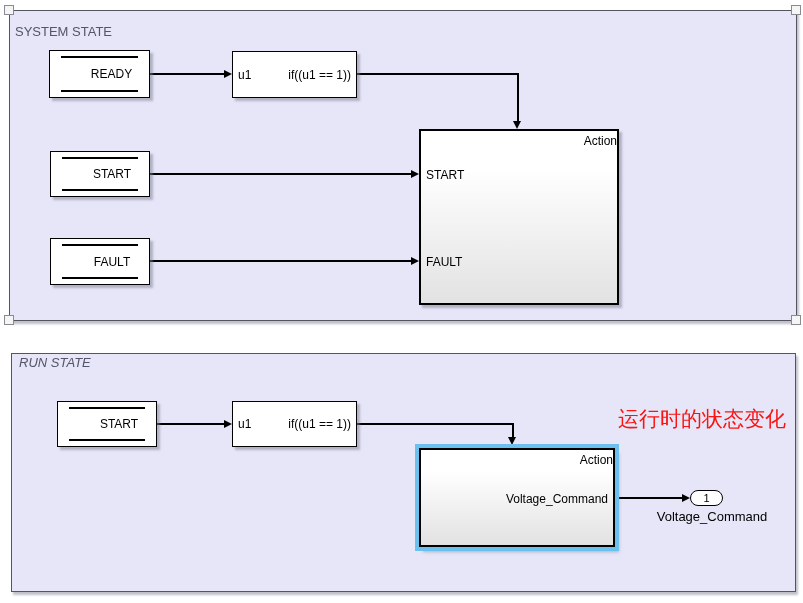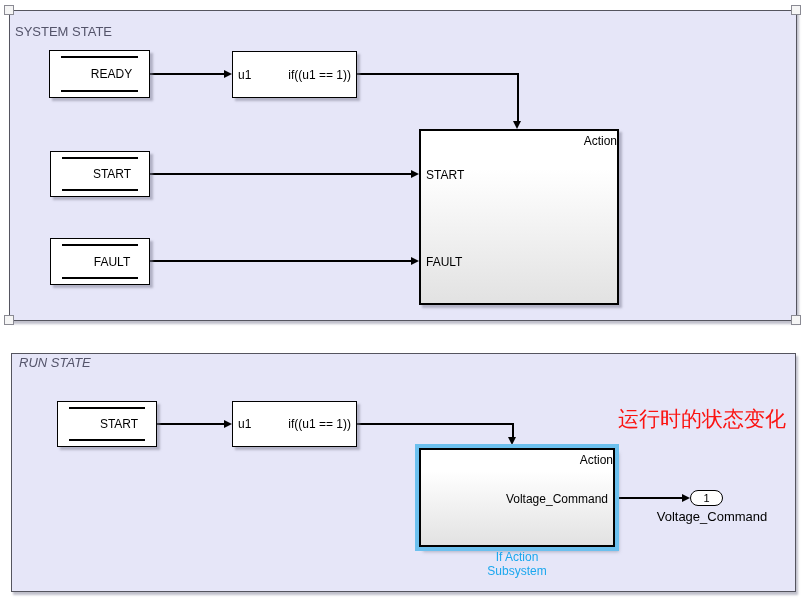--- a/index.html
+++ b/index.html
@@ -133,24 +133,20 @@
   <div class="block ifblock" style="left:232px;top:401px;width:125px;height:46px;">
     <span class="iftext">u1</span>
     <span class="iftext">if((u1 == 1))</span>
   </div>
 
   <div class="bigblock selected" style="left:419px;top:448px;width:196px;height:99px;">
     <div class="btitle">Action</div>
     <span class="portlabel" style="right:5px;top:42px;">Voltage_Command</span>
   </div>
 
-  <div class="caption-blue" style="left:419px;top:550px;width:196px;">
-    <div>If Action</div>
-    <div>Subsystem</div>
-  </div>
 
   <div class="hline" style="left:157px;top:423px;width:67px;"></div>
   <div class="arr-r" style="left:224px;top:420px;"></div>
 
   <div class="hline" style="left:357px;top:423px;width:156px;"></div>
   <div class="vline" style="left:512px;top:423px;height:14px;"></div>
   <div class="arr-d" style="left:508px;top:437px;"></div>
 
   <div class="hline" style="left:619px;top:497px;width:63px;"></div>
   <div class="arr-r" style="left:682px;top:494px;"></div>

